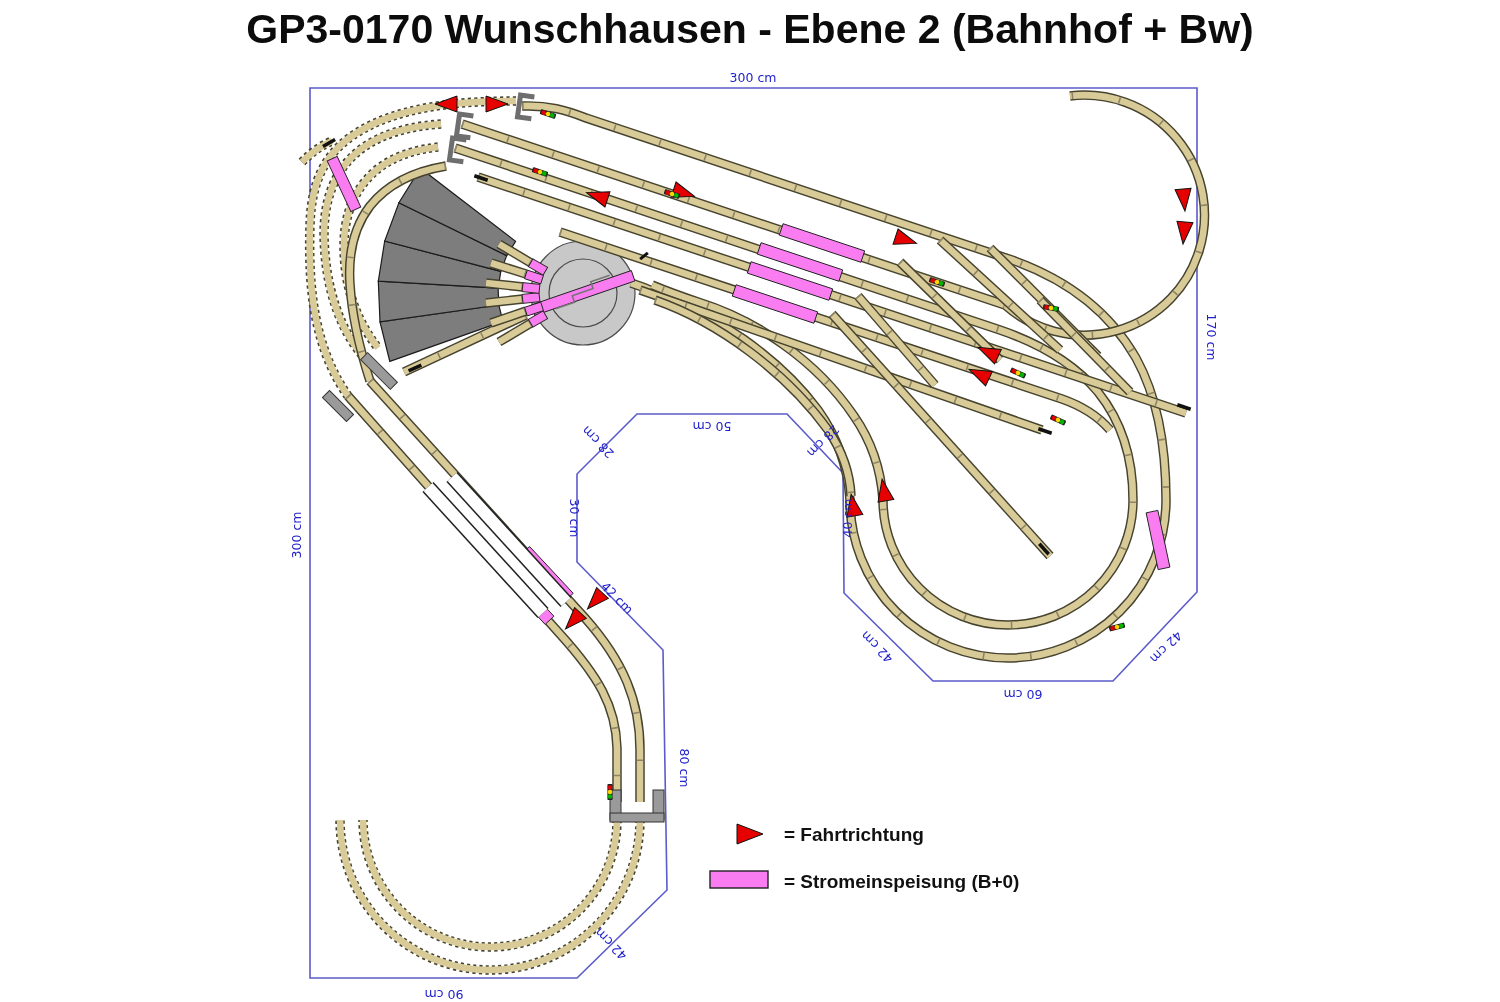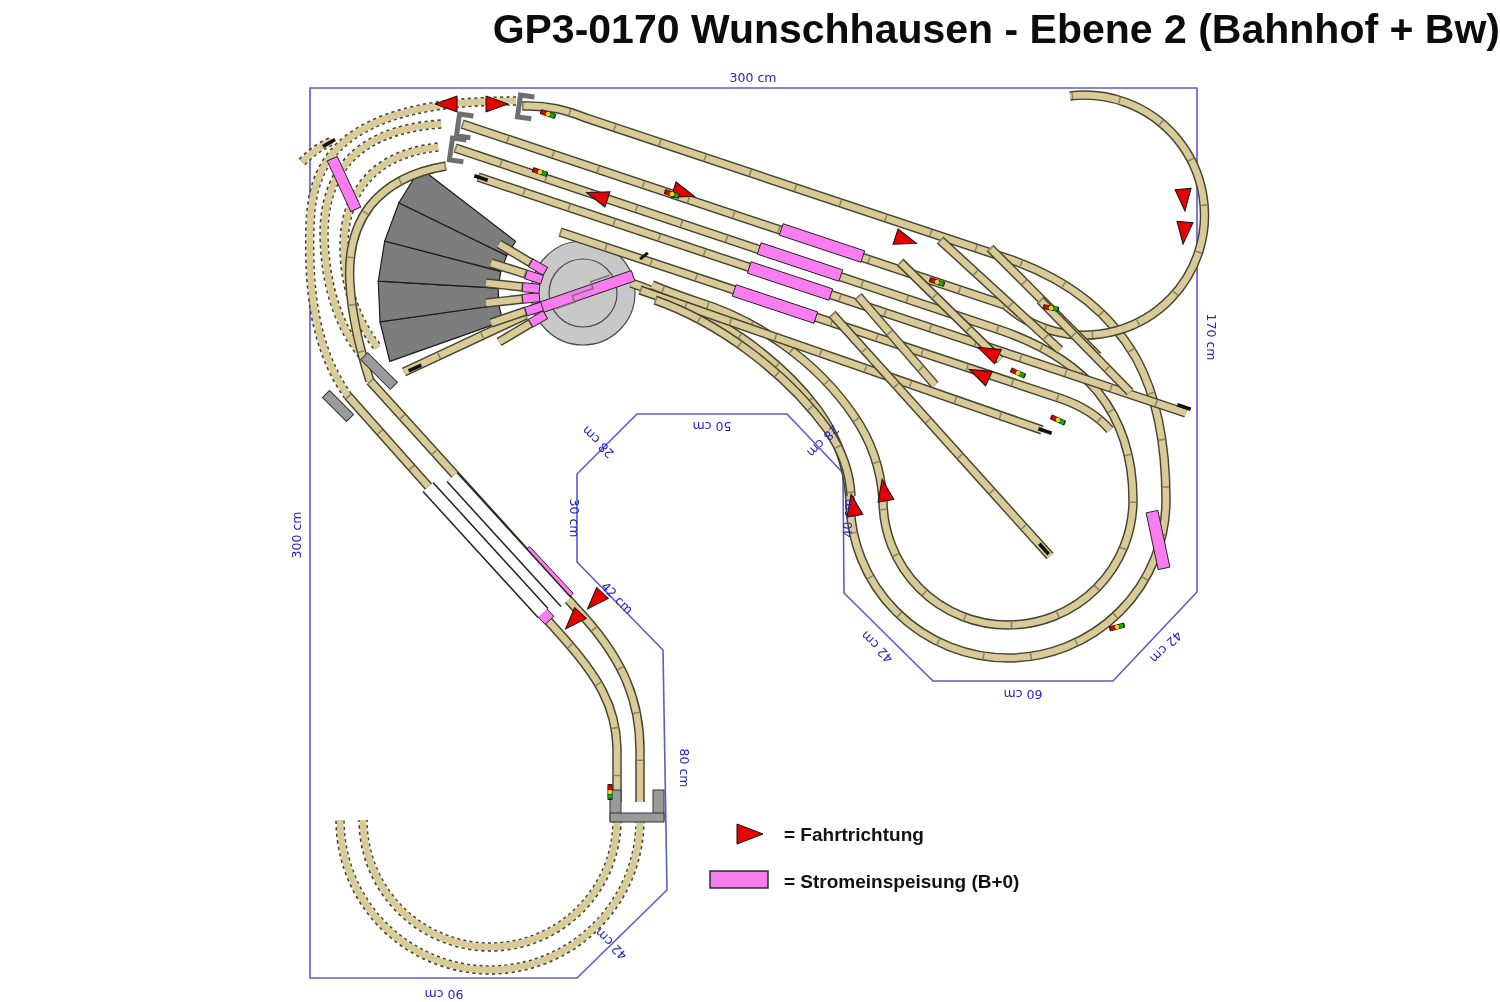--- a/index.html
+++ b/index.html
@@ -1,18 +1,18 @@
 <!DOCTYPE html>
 <html style="--track: #d9cb98; --tracko: #46432f; --track_outline: #46432f; --feeder: #f97df0; --arrow: #e60000; --boundary: #5b5bcc; --dimtext: #2222cc; --turntable: #c8c8c8; --fan: #7d7d7d; --portal: #9a9a9a;"><head>
 <meta charset="utf-8">
 <style>
   html,body{margin:0;padding:0;background:#fff;}
   .stage{position:relative;width:1500px;height:1002px;background:#ffffff;overflow:hidden;
          font-family:"Liberation Sans",sans-serif;}
-  .title{position:absolute;top:6px;left:0;width:100%;text-align:right;
+  .title{position:absolute;top:6px;left:0;width:100%;text-align:center;
          font-size:41px;font-weight:bold;color:#0c0c0c;letter-spacing:0px;}
   svg{position:absolute;left:0;top:0;}
   .boundary{fill:none;stroke:var(--boundary,#5b5bcc);stroke-width:1.6;}
   .dim{font-family:"DejaVu Sans",sans-serif;font-size:12.5px;fill:var(--dimtext,#2222cc);
        text-anchor:middle;}
   .trk-base{fill:none;stroke:#46432f;stroke-width:9.5;stroke-linecap:butt;}
   .trk-base.dashed{stroke-dasharray:3.2,3.2;}
   .trk{fill:none;stroke:var(--track,#d9cb98);stroke-width:6.6;}
   .trk-tick{fill:none;stroke:#8d8566;stroke-width:6.6;stroke-dasharray:1.6,46;}
   .fan-wedge{fill:var(--fan,#7d7d7d);stroke:#1c1c1c;stroke-width:1.2;}

